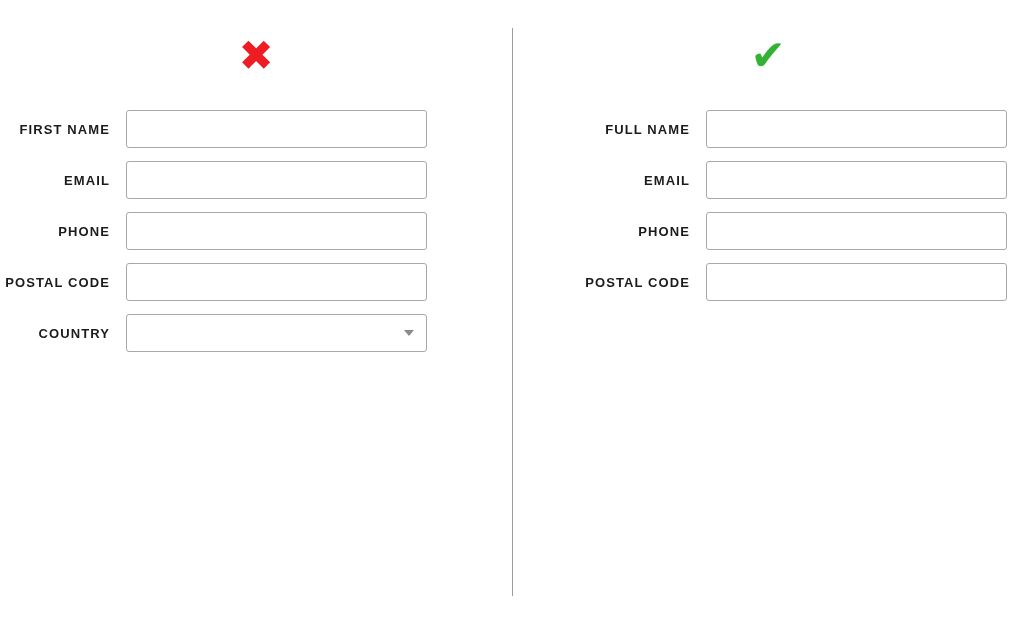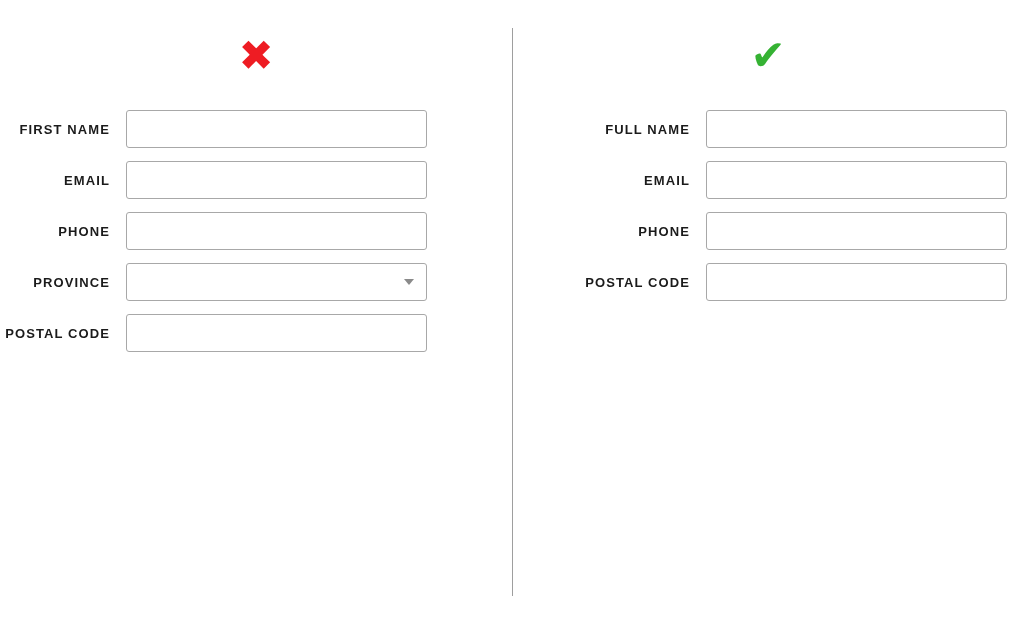--- a/index.html
+++ b/index.html
@@ -130,32 +130,32 @@
         <div class="field-input"></div>
       </div>
 
       <div class="field-row">
         <div class="field-label">PHONE</div>
         <div class="field-input"></div>
       </div>
 
 
 
-      <div class="field-row">
-        <div class="field-label">PROVINCE</div>
-        <div class="field-input">
-          <span class="caret"></span>
-        </div>
-      </div>
 
       <div class="field-row">
         <div class="field-label">POSTAL CODE</div>
         <div class="field-input"></div>
       </div>
 
+      <div class="field-row">
+        <div class="field-label">COUNTRY</div>
+        <div class="field-input">
+          <span class="caret"></span>
+        </div>
+      </div>
 
     </div>
   </div>
 
   <div class="panel panel-good">
     <div class="mark mark-good">✔</div>
 
     <div class="form">
 
       <div class="field-row">

